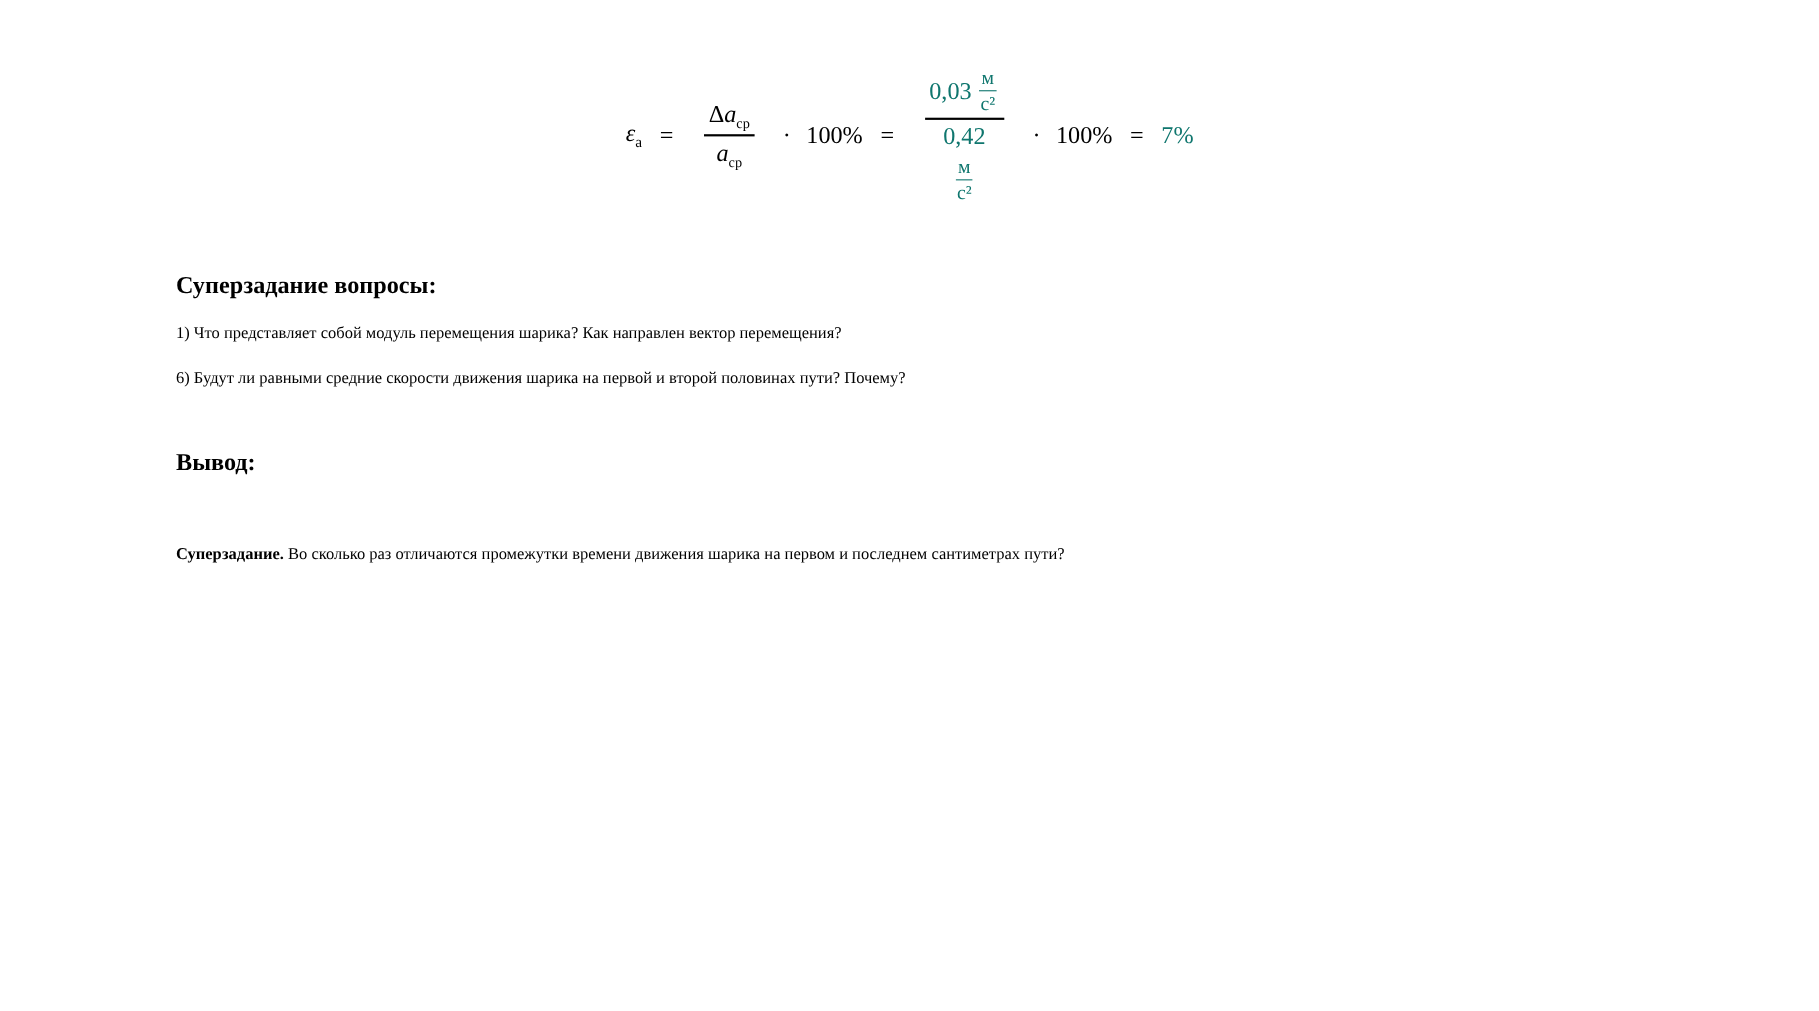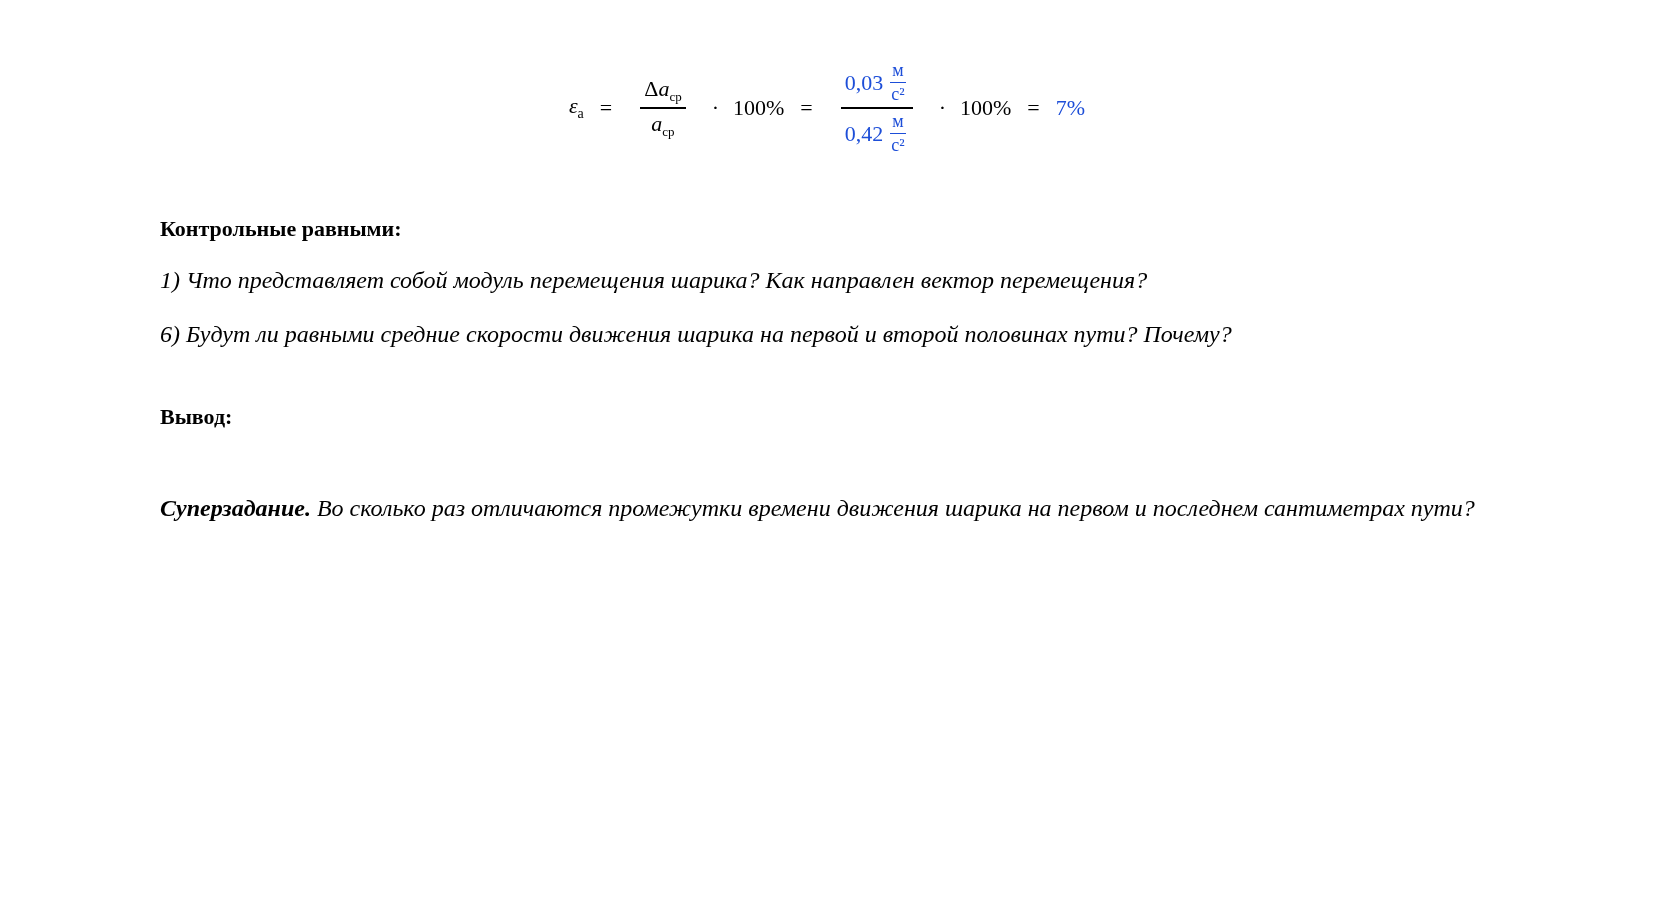--- a/index.html
+++ b/index.html
@@ -46,41 +46,40 @@
       padding: 0 4px 2px 4px;
       text-align: center;
     }
 
     .frac .den {
       padding: 2px 4px 0 4px;
       text-align: center;
     }
 
     .red {
-      color: #1d4ed8;
+      color: #0f766e;
     }
 
     .epsilon {
       font-style: italic;
       font-size: 22px;
     }
 
     .section-title {
       font-weight: bold;
       font-size: 22px;
       margin-bottom: 20px;
       margin-top: 20px;
     }
 
     .paragraph {
-      font-size: 24px;
+      font-size: 15px;
       line-height: 1.5;
       margin-bottom: 18px;
       text-align: justify;
-      font-style: italic;
     }
 
     .vyvod-section {
       margin-top: 52px;
       margin-bottom: 60px;
     }
 
     .superzadanie-section {
     }
 
@@ -143,39 +142,39 @@
     <span class="formula-equals">=</span>
 
     <div class="frac">
       <div class="num" style="display:flex; align-items:center; gap:4px;">
         <span class="red">0,03</span>
         <div class="units-frac red">
           <div class="num">м</div>
           <div class="den">с²</div>
         </div>
       </div>
-      <div class="den" style="display:flex; align-items:center; gap:4px;">
+      <div class="den" style="display:flex; align-items:center; gap:4px;flex-direction:column;">
         <span class="red">0,42</span>
         <div class="units-frac red">
           <div class="num">м</div>
           <div class="den">с²</div>
         </div>
       </div>
     </div>
 
     <span class="dot-mult">·</span>
     <span>100%</span>
 
     <span class="formula-equals">=</span>
 
     <span class="red" style="font-size:22px; font-weight:normal;">7%</span>
   </div>
 </div>
 
-<div class="section-title">Контрольные равными:</div>
+<div class="section-title">Суперзадание вопросы:</div>
 
 <div class="paragraph">1)  Что  представляет  собой  модуль  перемещения  шарика?  Как  направлен  вектор перемещения?</div>
 
 <div class="paragraph">6) Будут ли равными средние скорости движения шарика на первой и второй половинах пути? Почему?</div>
 
 <div class="vyvod-section">
   <div class="section-title">Вывод:</div>
 </div>
 
 <div class="superzadanie-section">

